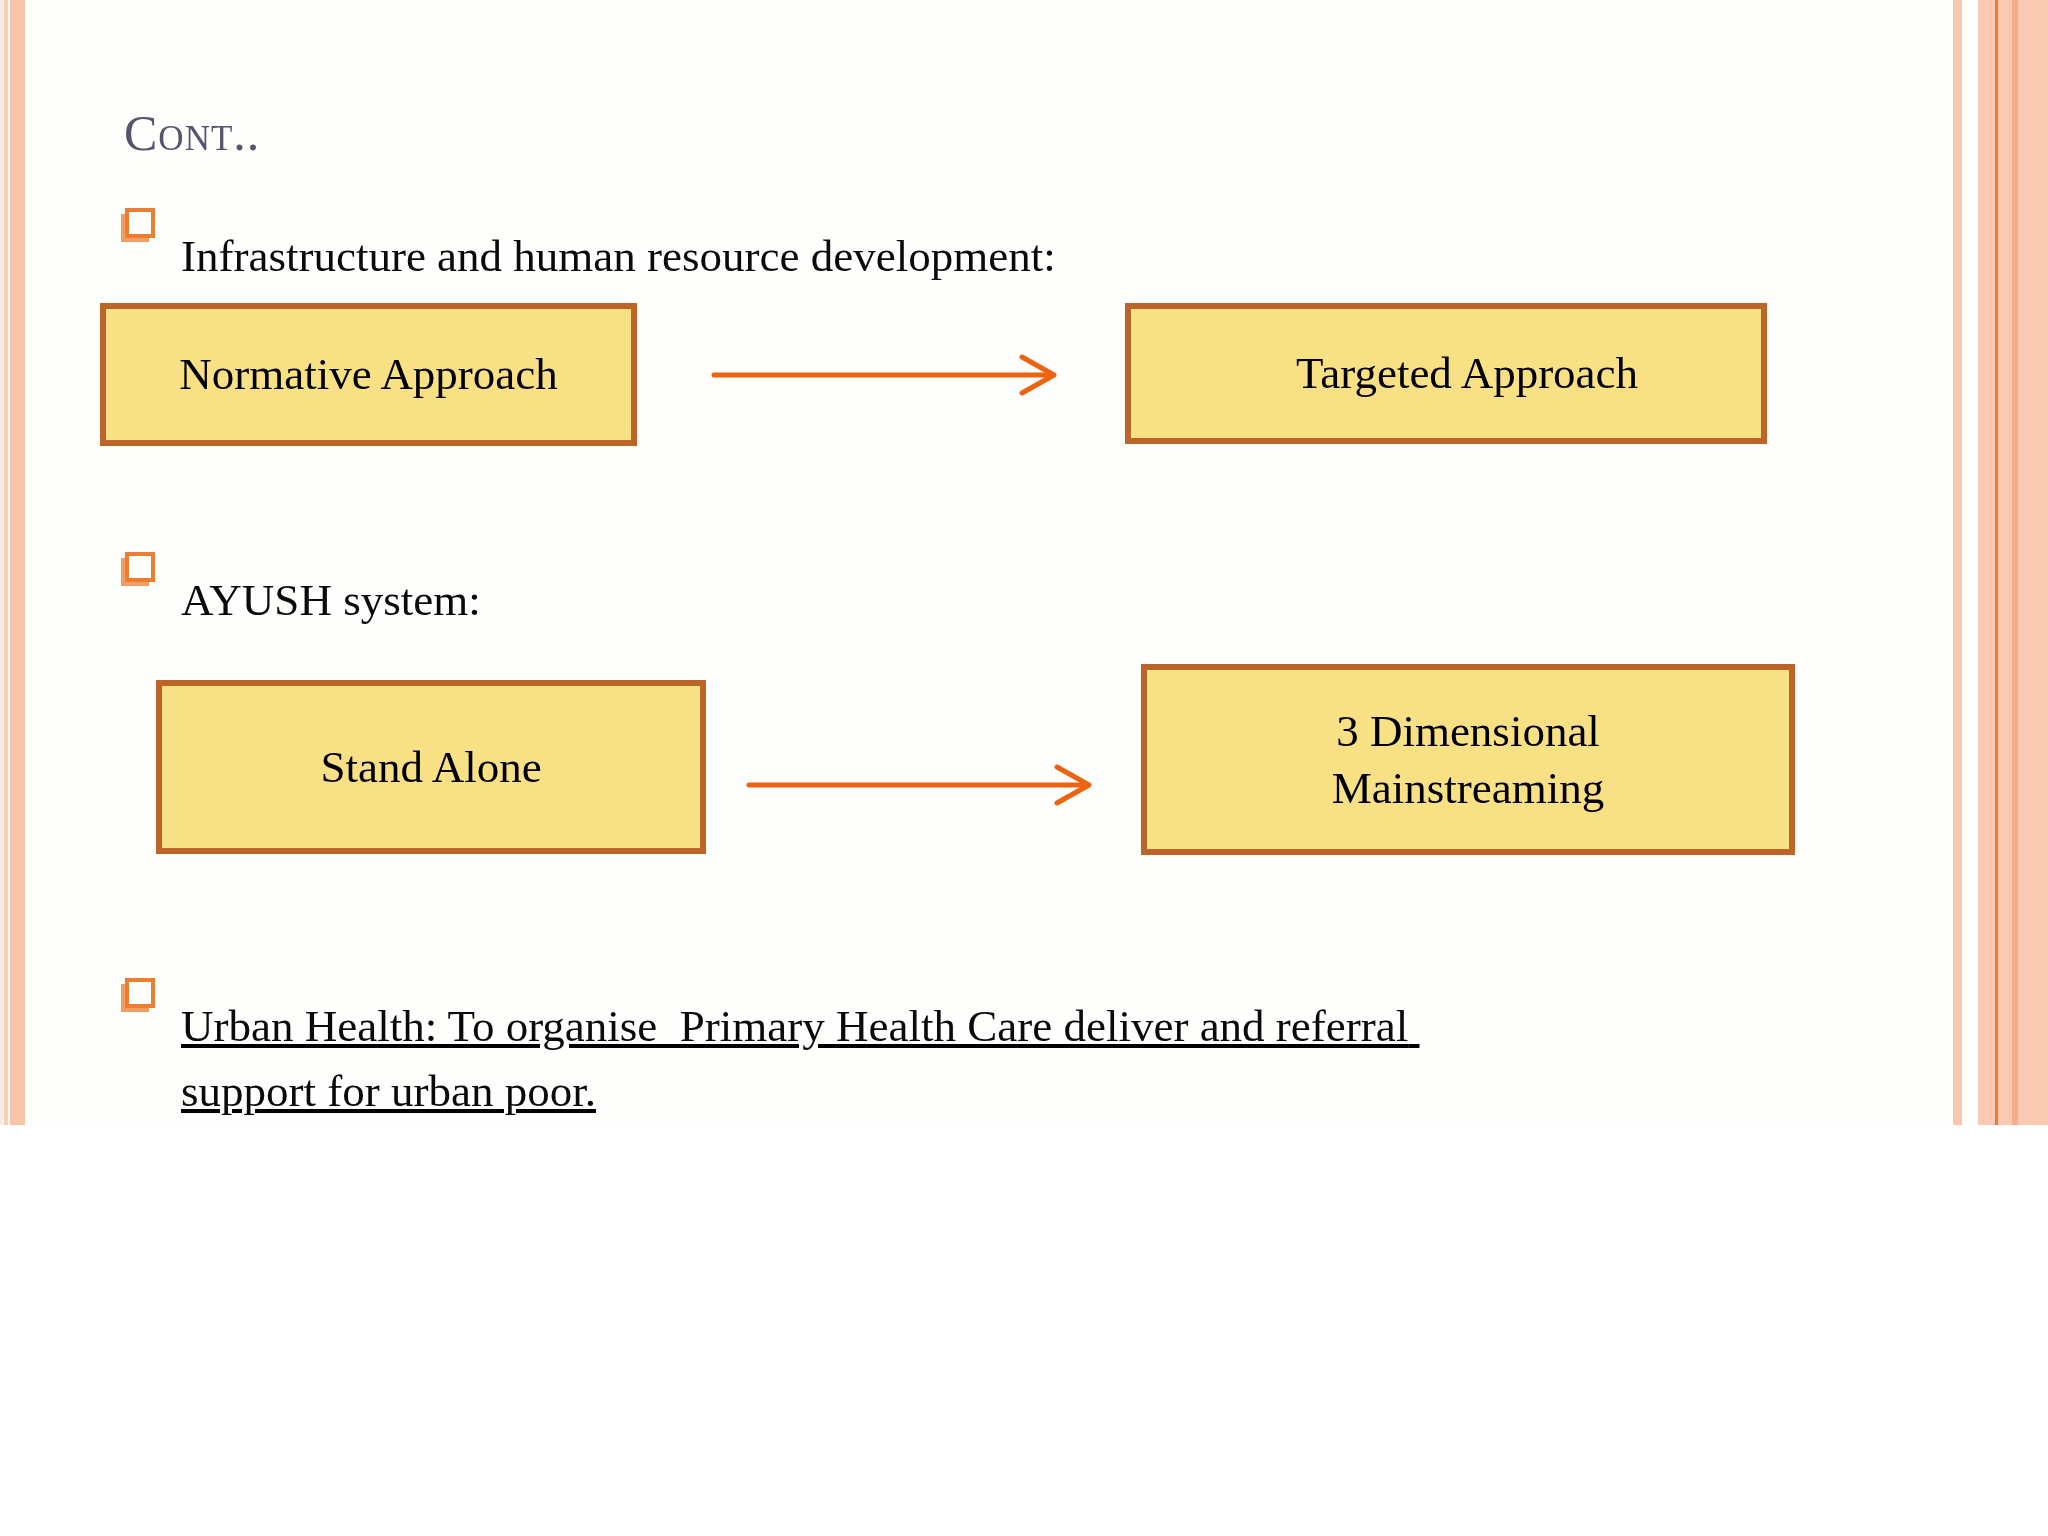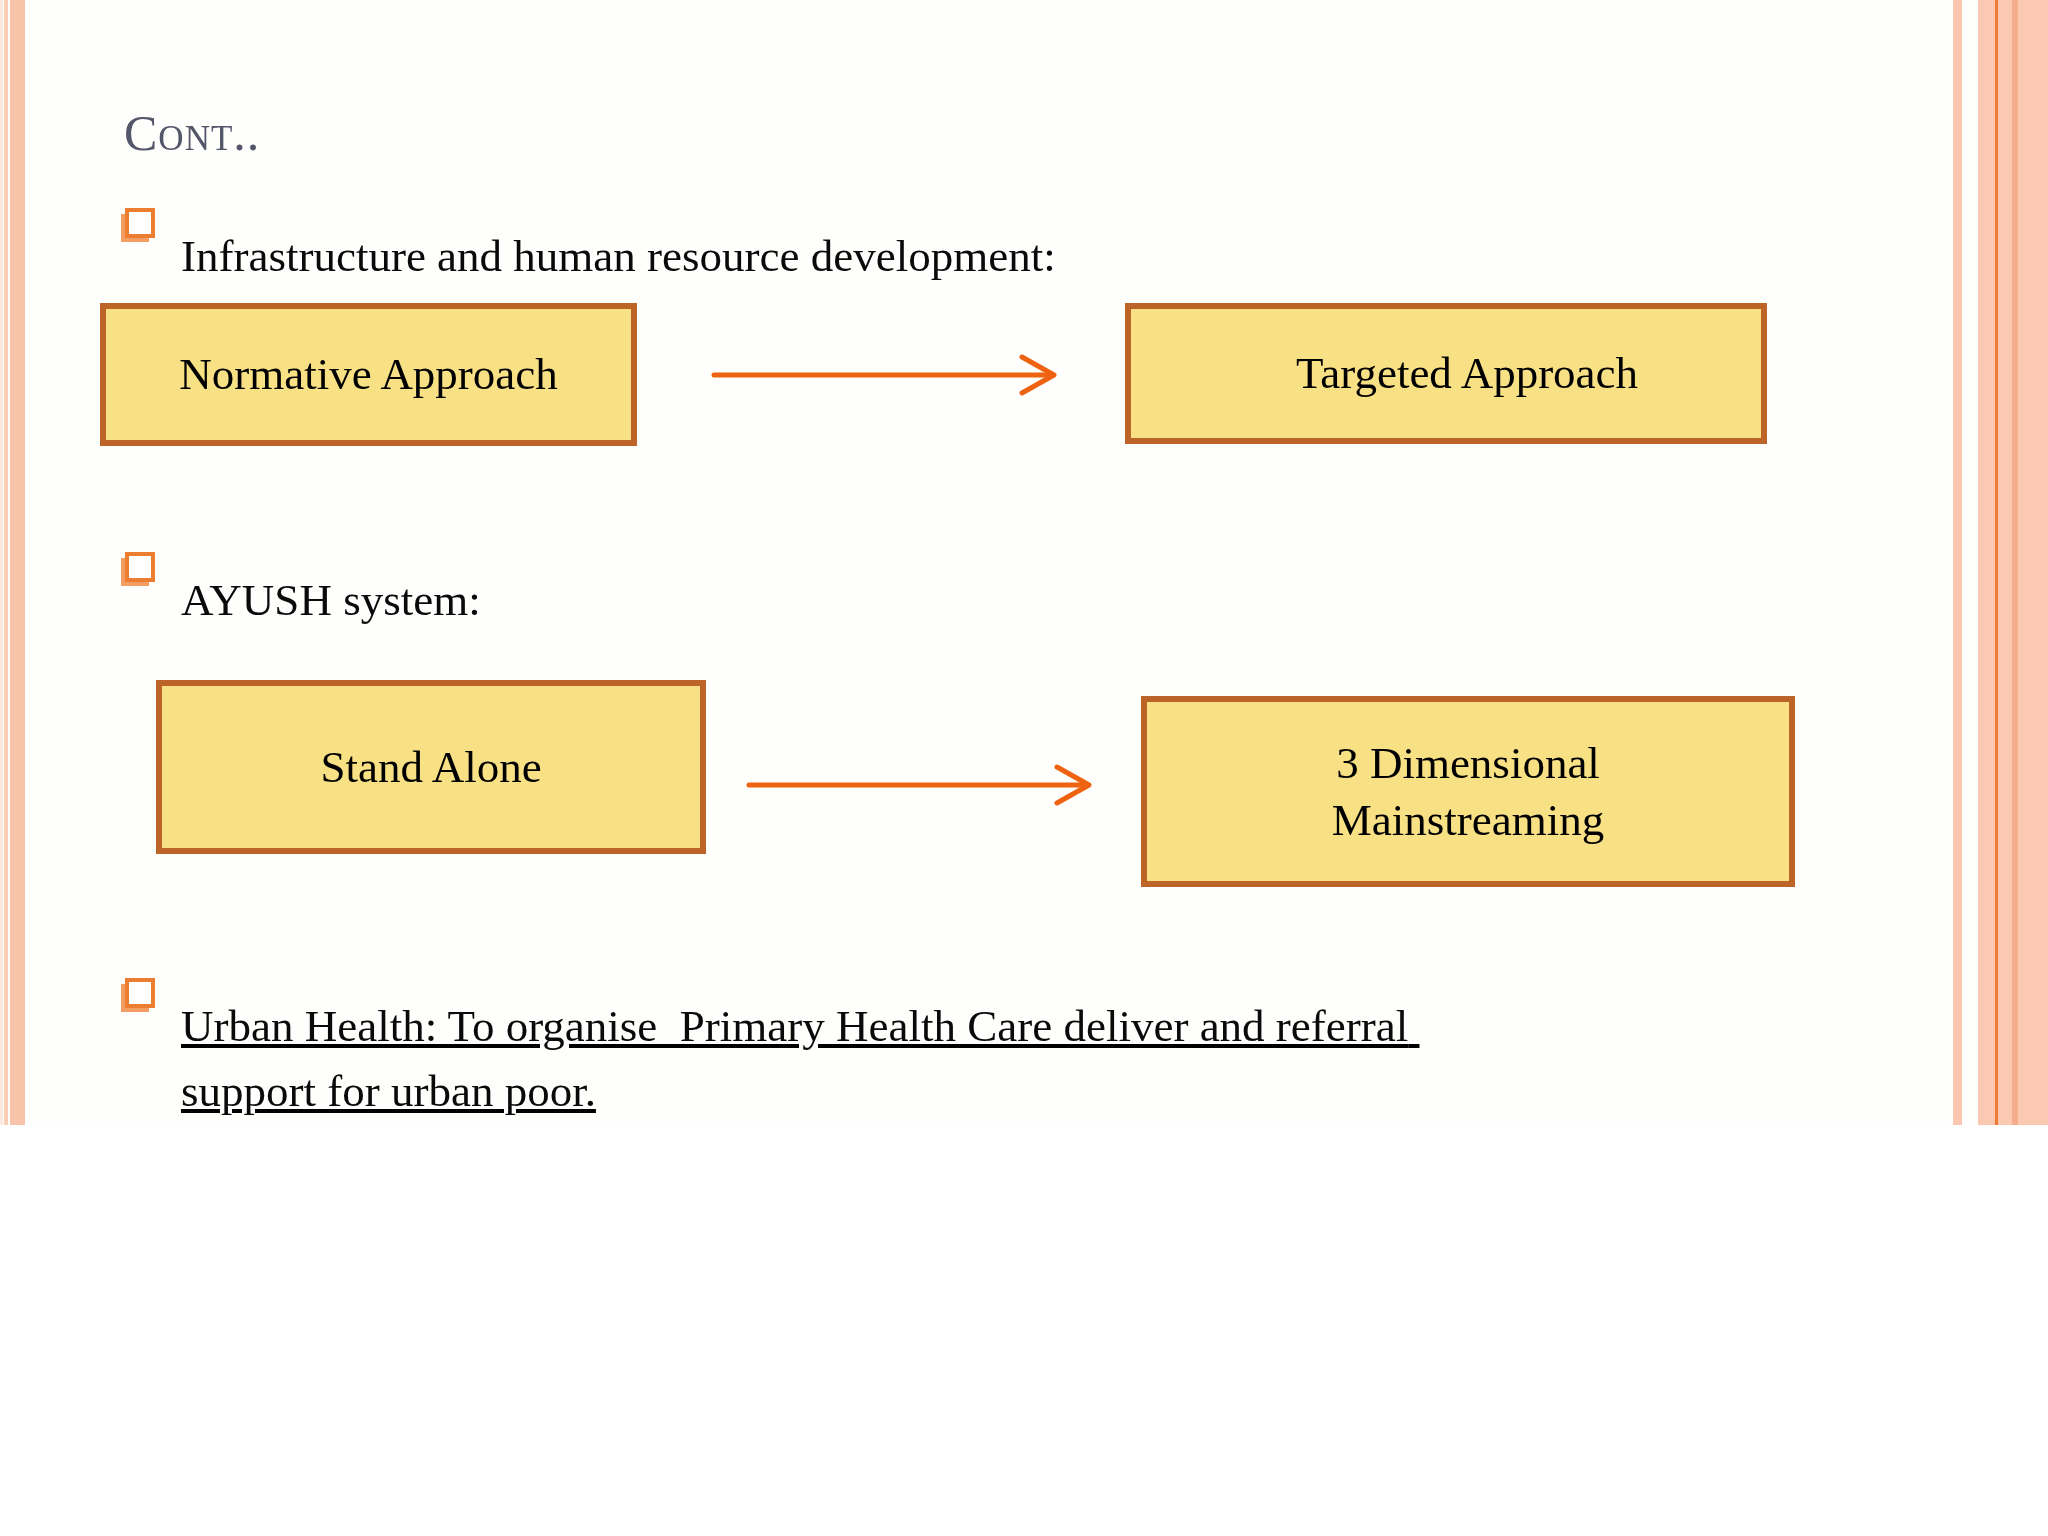--- a/index.html
+++ b/index.html
@@ -66,21 +66,21 @@
     align-items: center;
     justify-content: center;
     text-align: center;
     font-size: 45px;
     color: #000000;
     line-height: 1.25;
   }
   .boxA { left: 100px;  top: 303px; width: 537px; height: 143px; }
   .boxB { left: 1125px; top: 303px; width: 642px; height: 141px; padding-left: 42px; }
   .boxC { left: 136px;  top: 680px; width: 550px; height: 174px; margin-left: 20px; }
-  .boxD { left: 1141px; top: 664px; width: 654px; height: 191px; margin-top: 32px; }
+  .boxD { left: 1141px; top: 664px; width: 654px; height: 191px; }
 
   .arrow-svg { position: absolute; width: 356px; height: 56px; }
   .arrow1 { left: 710px; top: 347px; }
   .arrow2 { left: 745px; top: 757px; }
   .arrow-svg line, .arrow-svg polyline { fill: none; stroke-width: 5; stroke-linecap: round; stroke-linejoin: round; }
 
   .page-badge {
     position: absolute;
     left: 1825px; top: 1278px;
     width: 127px; height: 127px;

